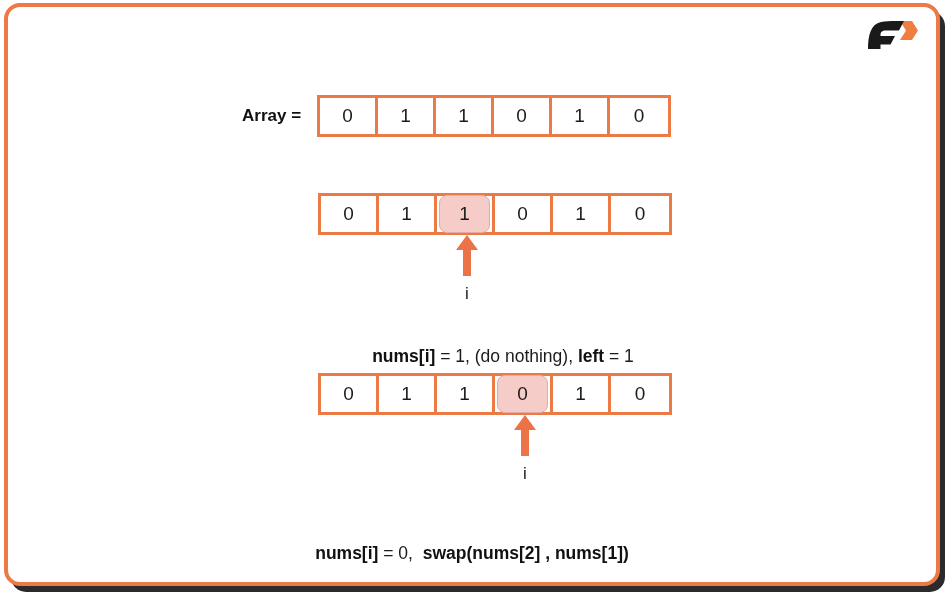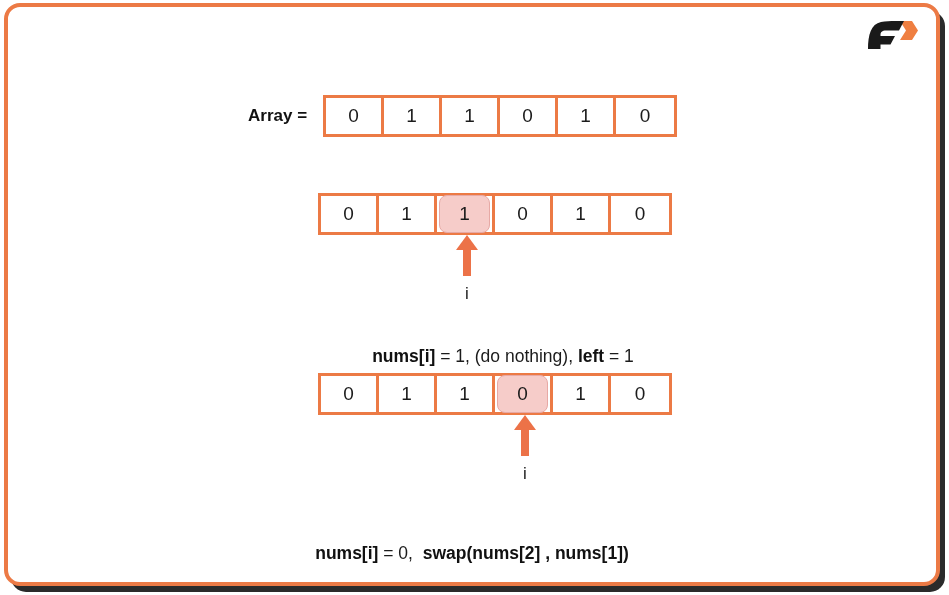--- a/index.html
+++ b/index.html
@@ -142,21 +142,21 @@
 <div id="canvas">
   <div id="frame">
 
     <div id="logo">
       <svg width="56" height="40" viewBox="0 0 56 40" xmlns="http://www.w3.org/2000/svg" aria-hidden="true">
         <path d="M38 6 L50 6 L56 15.5 L50 25 L38 25 L44 15.5 Z" fill="#ef7f41"></path>
         <path d="M6 34 C6 20 9 9 19 7 C27 5.4 36 6 42 6 L37 15.5 L24 15.5 C20 15.5 18.5 17 18.5 20 L18.5 21 L33 21 L28.5 29.5 L18.5 29.5 L18.5 34 Z" fill="#1a1a1a"></path>
       </svg>
     </div>
 
-    <div class="array-row" style="left:240px; top:88px;align-items:center;">
+    <div class="array-row" style="left:234px; top:88px;align-items:center;">
       <span class="array-label">Array =</span>
       <div class="array-track">
         <div class="cell">
             <span class="val">0</span>
           </div>
         <div class="cell">
             <span class="val">1</span>
           </div>
         <div class="cell">
             <span class="val">1</span>

